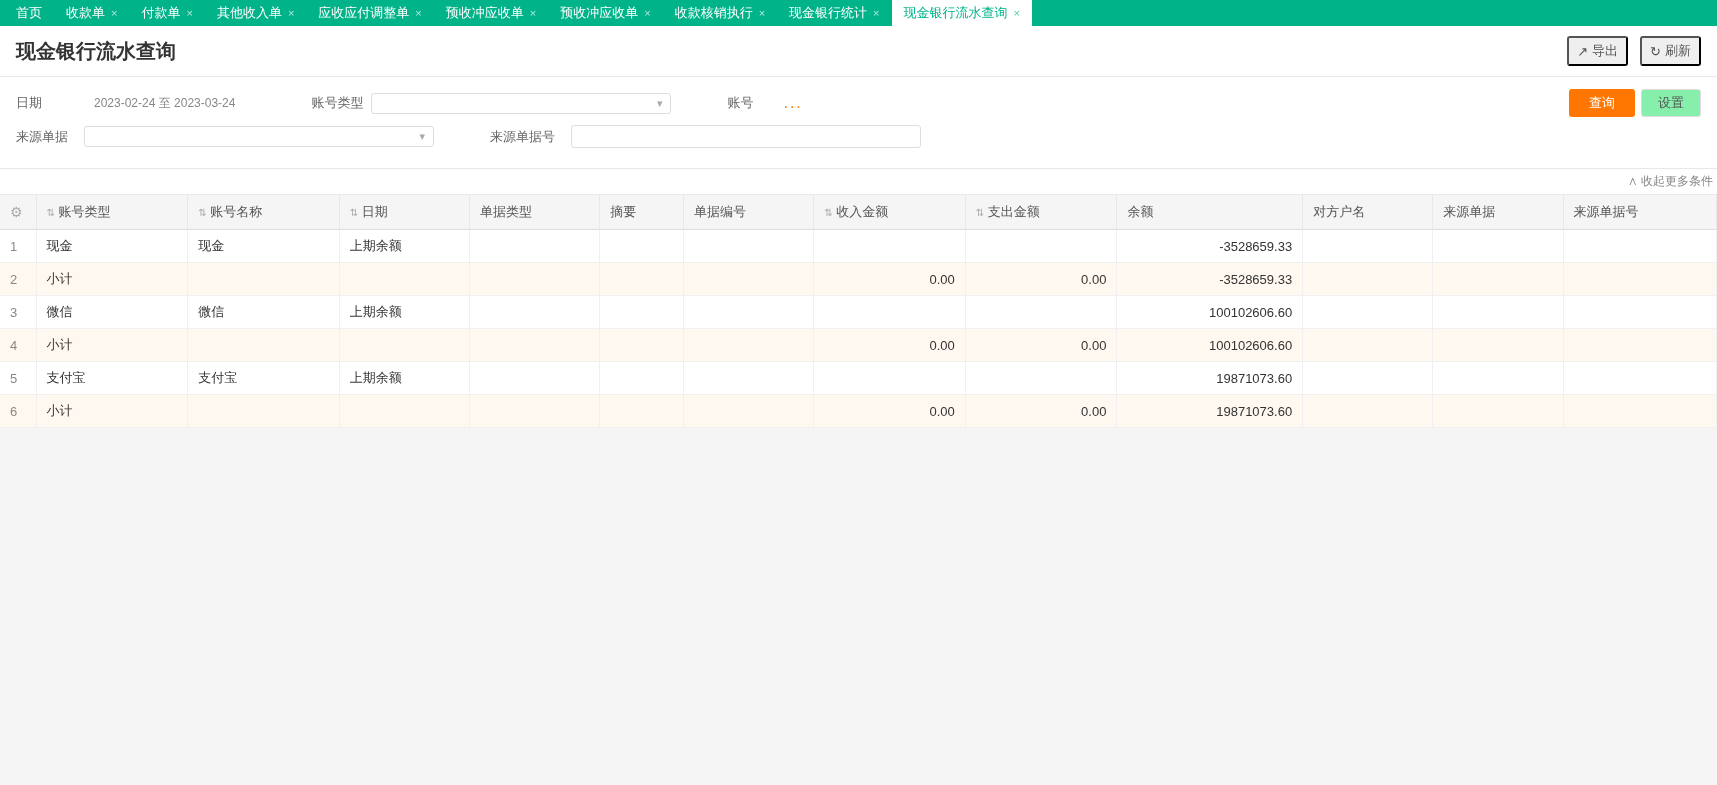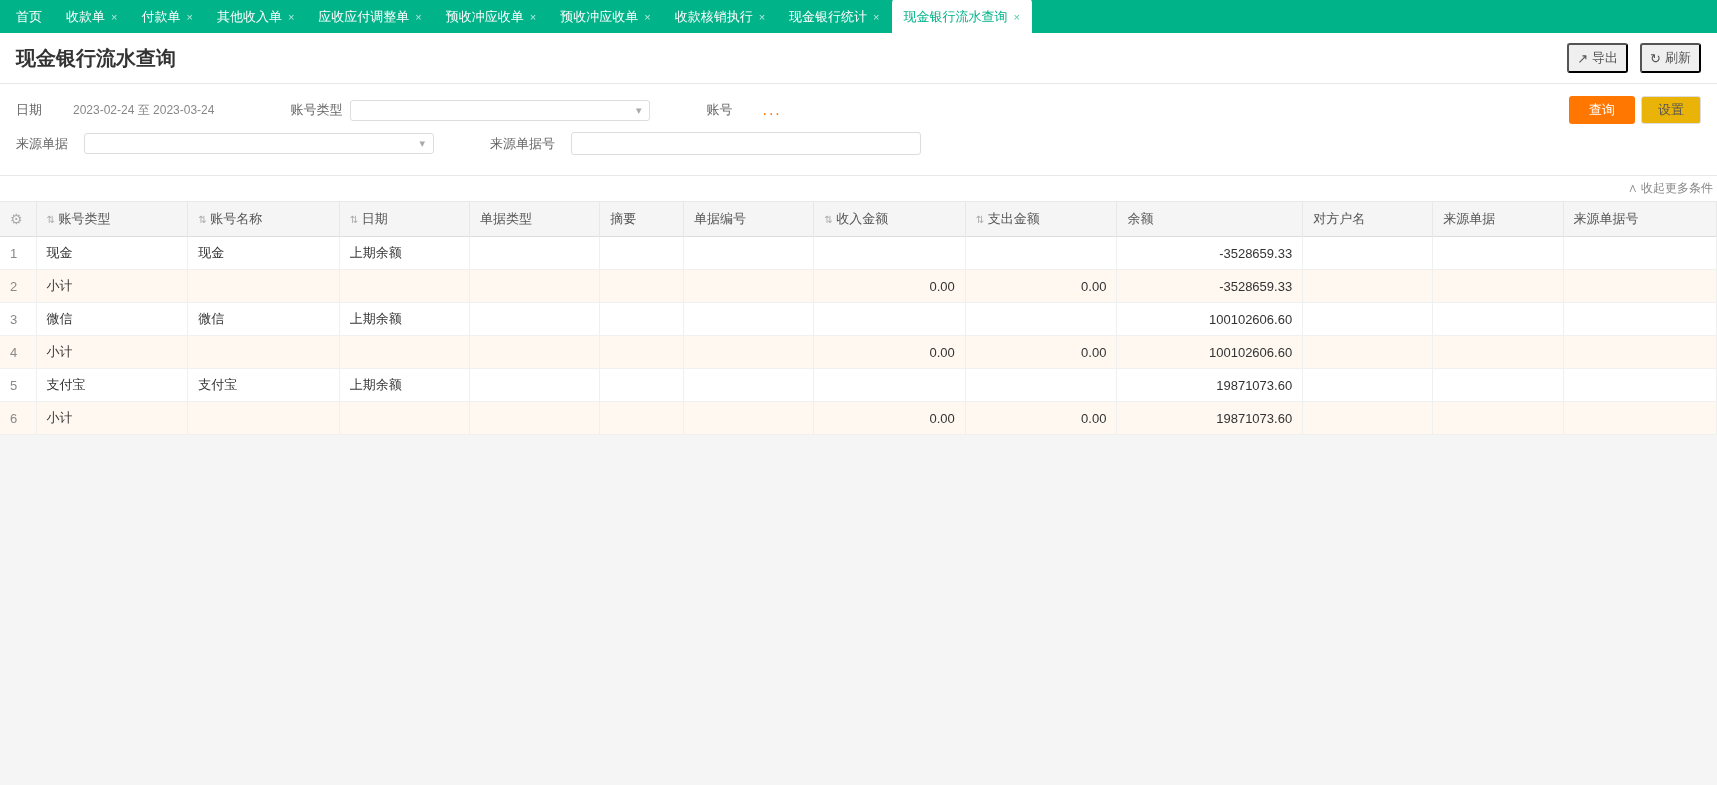--- a/index.html
+++ b/index.html
@@ -3,21 +3,21 @@
   <meta charset="utf-8">
   <style>
     * { box-sizing: border-box; margin: 0; padding: 0; }
     body { font-family: 'Microsoft YaHei', Arial, sans-serif; font-size: 13px; background: #f5f5f5; color: #333; }
 
     
     .top-nav {
       background: #00b389;
       display: flex;
       align-items: center;
-      height: 33px;
+      height: 26px;
       padding: 0 4px;
     }
     .top-nav .nav-item {
       color: #fff;
       padding: 0 12px;
       height: 36px;
       display: flex;
       align-items: center;
       cursor: pointer;
       font-size: 13px;
@@ -96,21 +96,21 @@
     }
     .date-shortcut.active {
       background: #ff7700;
       color: #fff;
       border-radius: 10px;
       padding: 2px 8px;
     }
     .date-range-text {
       font-size: 12px;
       color: #888;
-      margin-left: 1px;
+      margin-left: 22px;
     }
     .filter-select {
       display: flex;
       align-items: center;
       border: 1px solid #ddd;
       border-radius: 3px;
       padding: 3px 8px;
       min-width: 200px;
       cursor: pointer;
       background: #fff;
@@ -136,21 +136,21 @@
     .query-btn {
       background: #ff7700;
       color: #fff;
       border: none;
       border-radius: 3px;
       padding: 5px 20px;
       cursor: pointer;
       font-size: 13px;
     }
     .settings-btn {
-      background: #eab308;
+      background: #86efac;
       color: #555;
       border: 1px solid #ddd;
       border-radius: 3px;
       padding: 4px 16px;
       cursor: pointer;
       font-size: 13px;
     }
 
     
     .collapse-bar {

